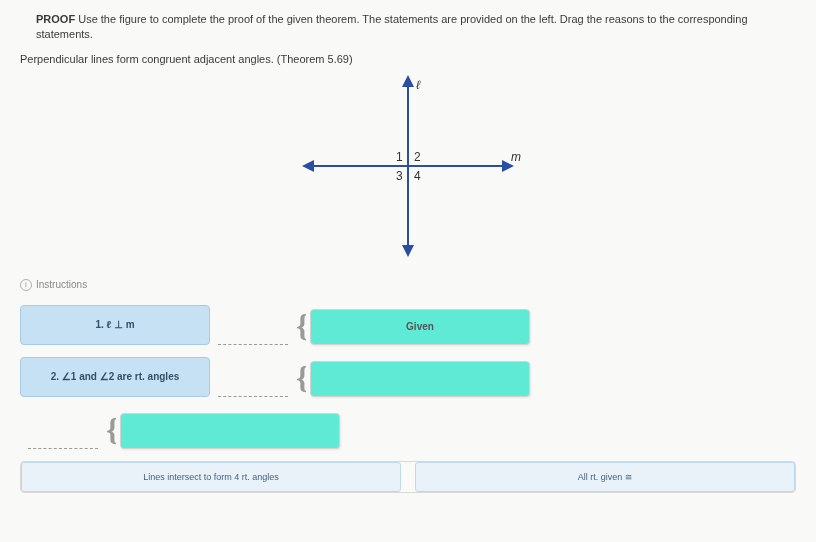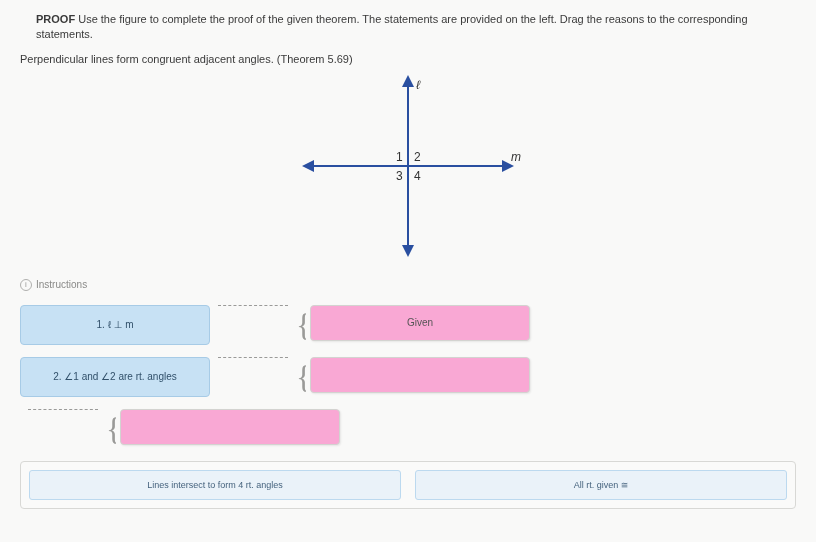--- a/index.html
+++ b/index.html
@@ -43,22 +43,23 @@
     border: 1px solid #b0b0ae;
     border-radius: 50%;
     align-items: center;
     justify-content: center;
     font-size: 8px;
     color: #9a9a98;
   }
   .rows { margin-bottom: 10px; }
   .row {
     display: flex;
-    align-items: flex-start;
+    align-items: flex-end;
     margin-bottom: 12px;
+    font-weight: bold;
   }
   .statement {
     width: 190px;
     height: 40px;
     background: #c7e1f4;
     border: 1px solid #a7cbe6;
     border-radius: 4px;
     display: flex;
     align-items: center;
     justify-content: center;
@@ -81,34 +82,33 @@
     color: #9a9a98;
     font-size: 32px;
     line-height: 40px;
     font-family: "Times New Roman", serif;
     overflow: hidden;
     margin-right: 4px;
   }
   .drop {
     width: 220px;
     height: 36px;
-    background: #f9a8d4;
+    background: #5eead4;
     border: 1px solid #d3d3d0;
     border-radius: 4px;
     box-shadow: 1px 1px 2px rgba(0,0,0,0.08);
     display: flex;
     align-items: center;
     justify-content: center;
     font-size: 10px;
     color: #555;
   }
   .bank {
     border: 1px solid #d8d8d5;
     border-radius: 4px;
-    padding: 8px;
     display: flex;
     gap: 14px;
     background: #fafaf9;
   }
   .bank-item {
     flex: 1;
     height: 30px;
     border: 1px solid #bcd9ef;
     background: #eaf2f9;
     border-radius: 3px;

